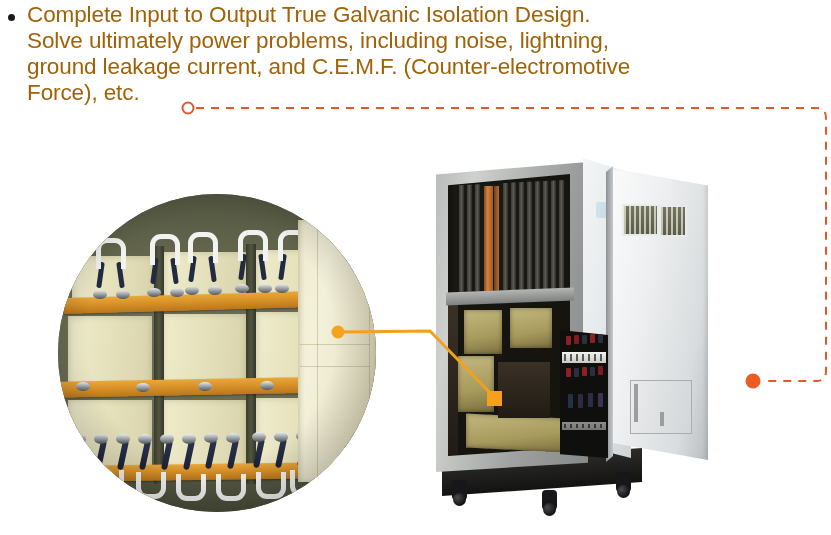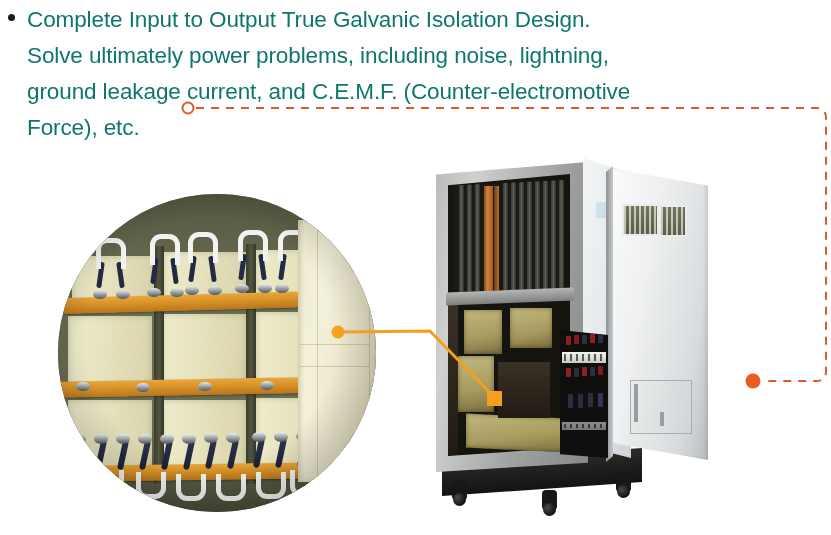--- a/index.html
+++ b/index.html
@@ -33,22 +33,22 @@
     height: 7px;
     border-radius: 50%;
     background: #1a1a1a;
   }
   .bullet-text {
     position: absolute;
     left: 27px;
     top: 2px;
     width: 770px;
     font-size: 22.5px;
-    line-height: 36px;
-    color: #0f766e;
+    line-height: 26px;
+    color: #a16207;
     letter-spacing: -0.1px;
     white-space: pre-line;
   }
 
   
   .dash-svg {
     position: absolute;
     left: 0;
     top: 0;
     width: 831px;

